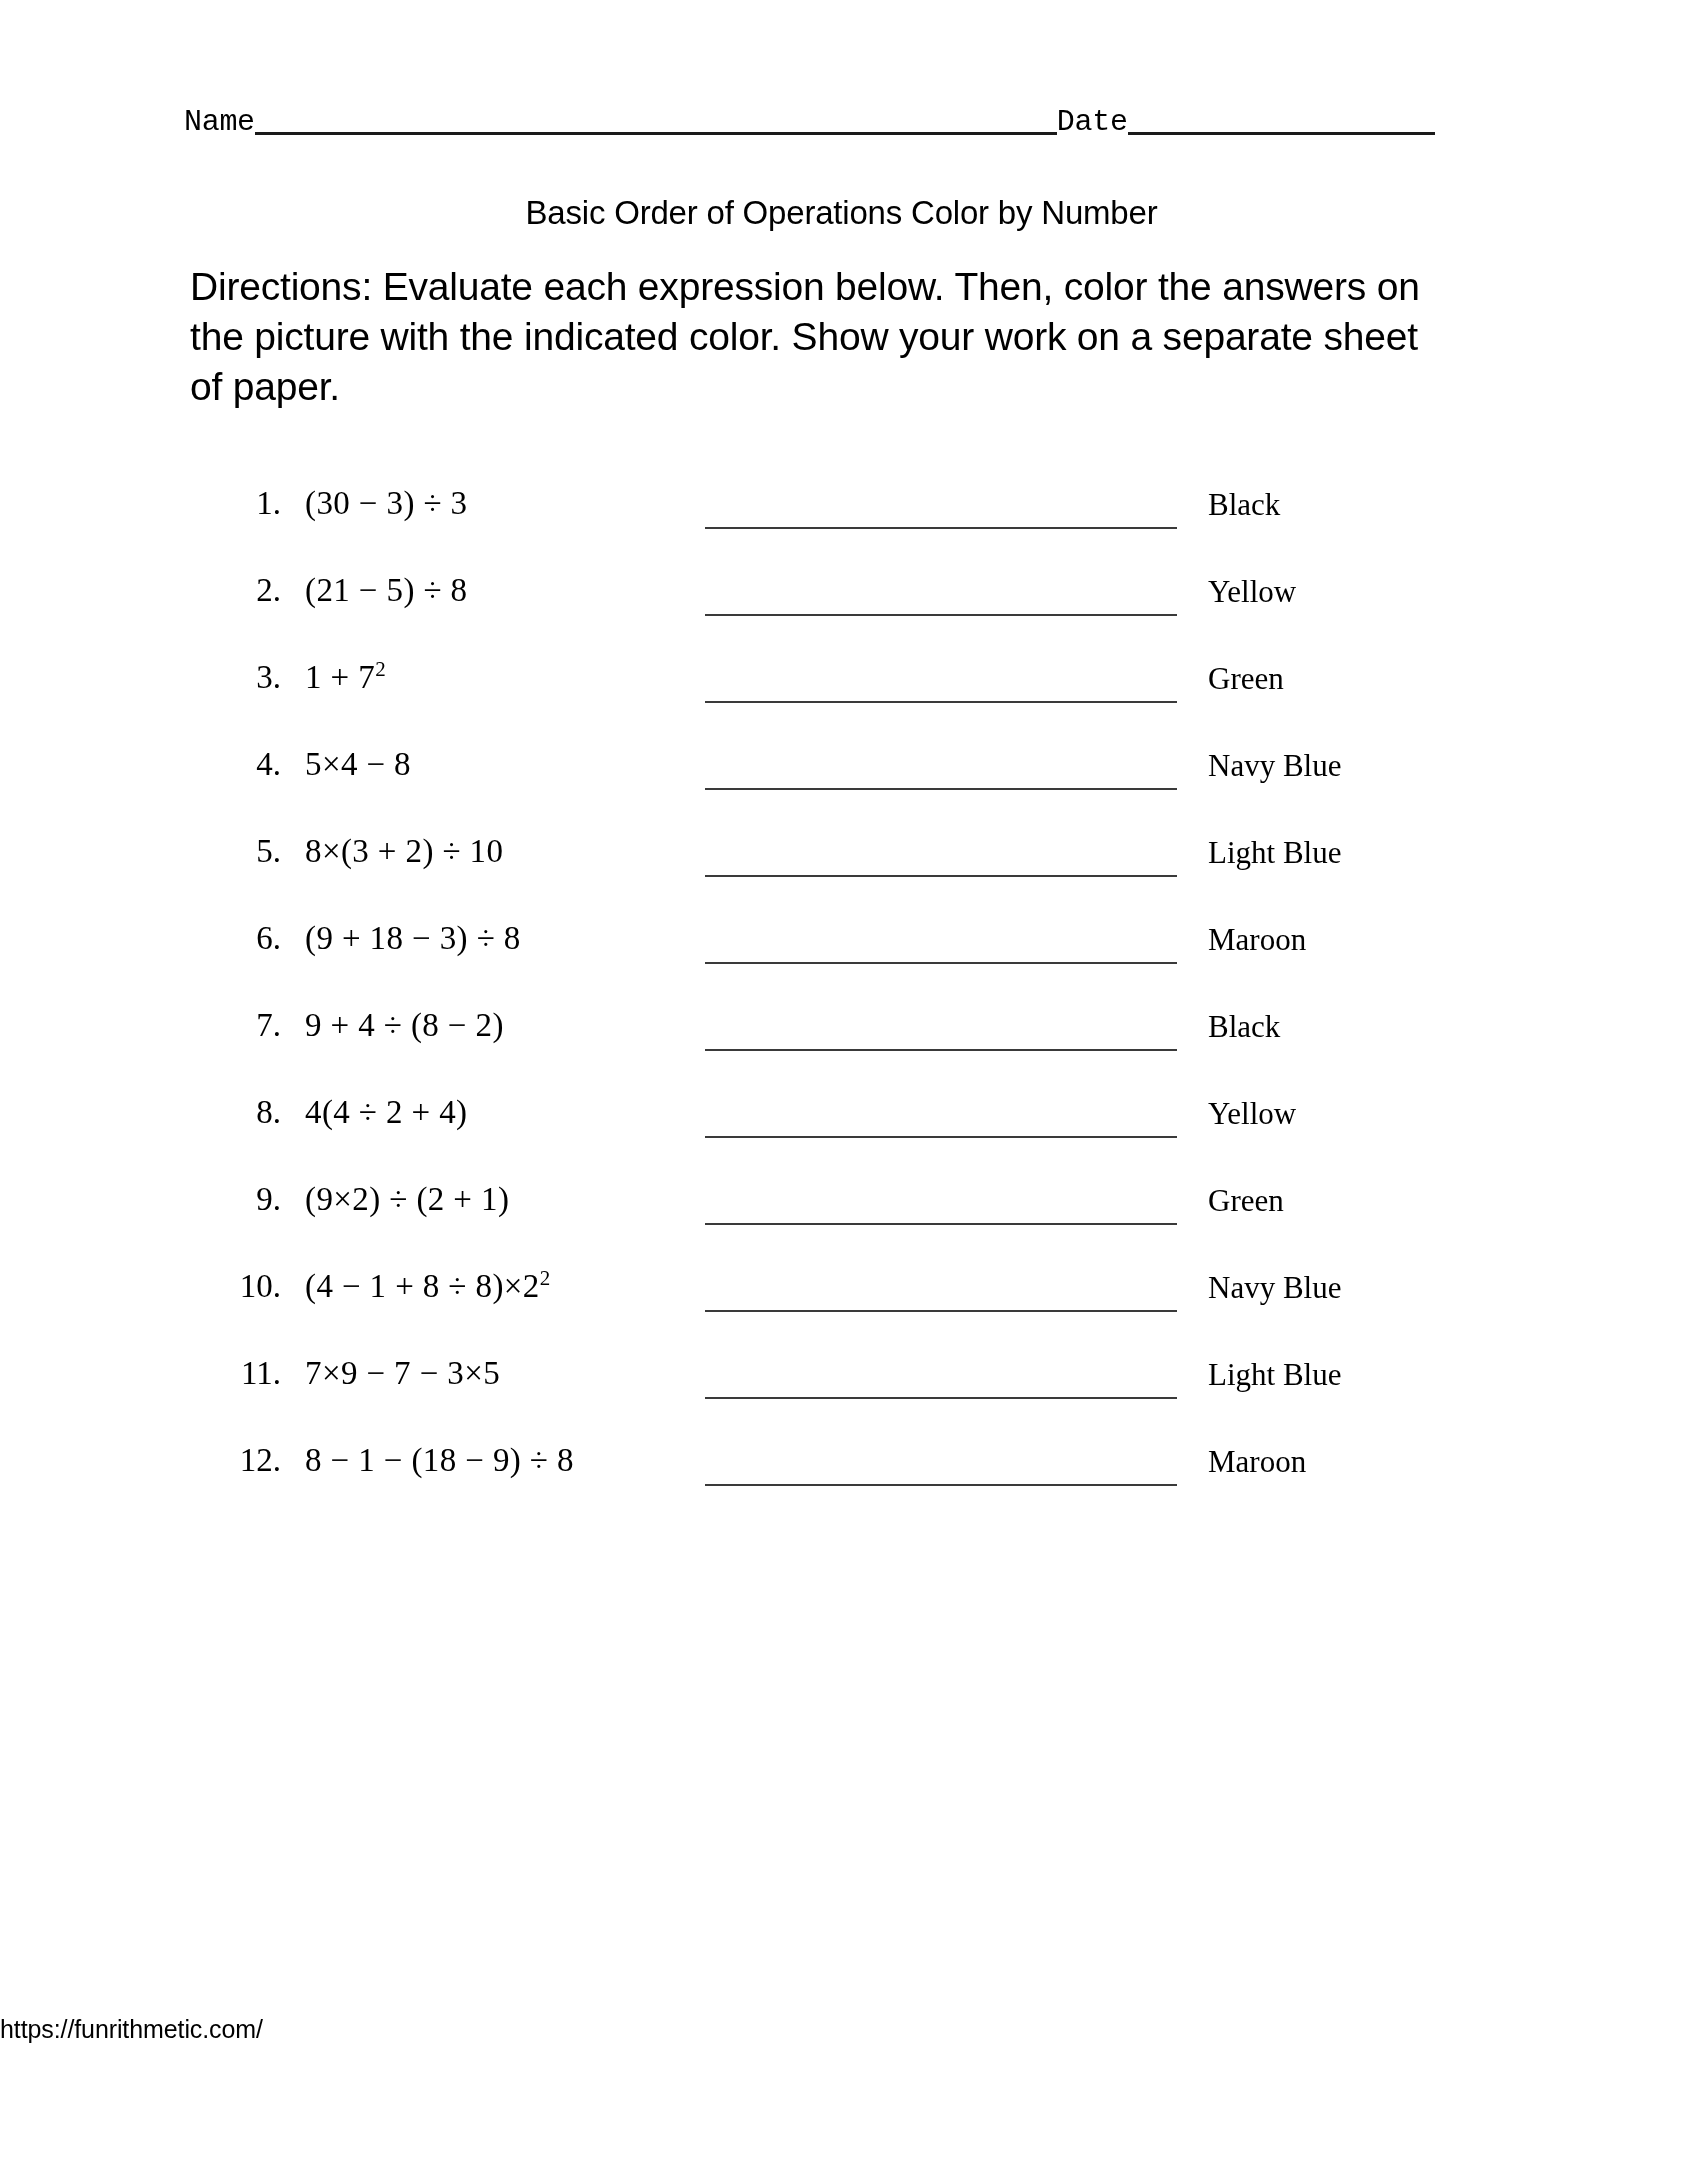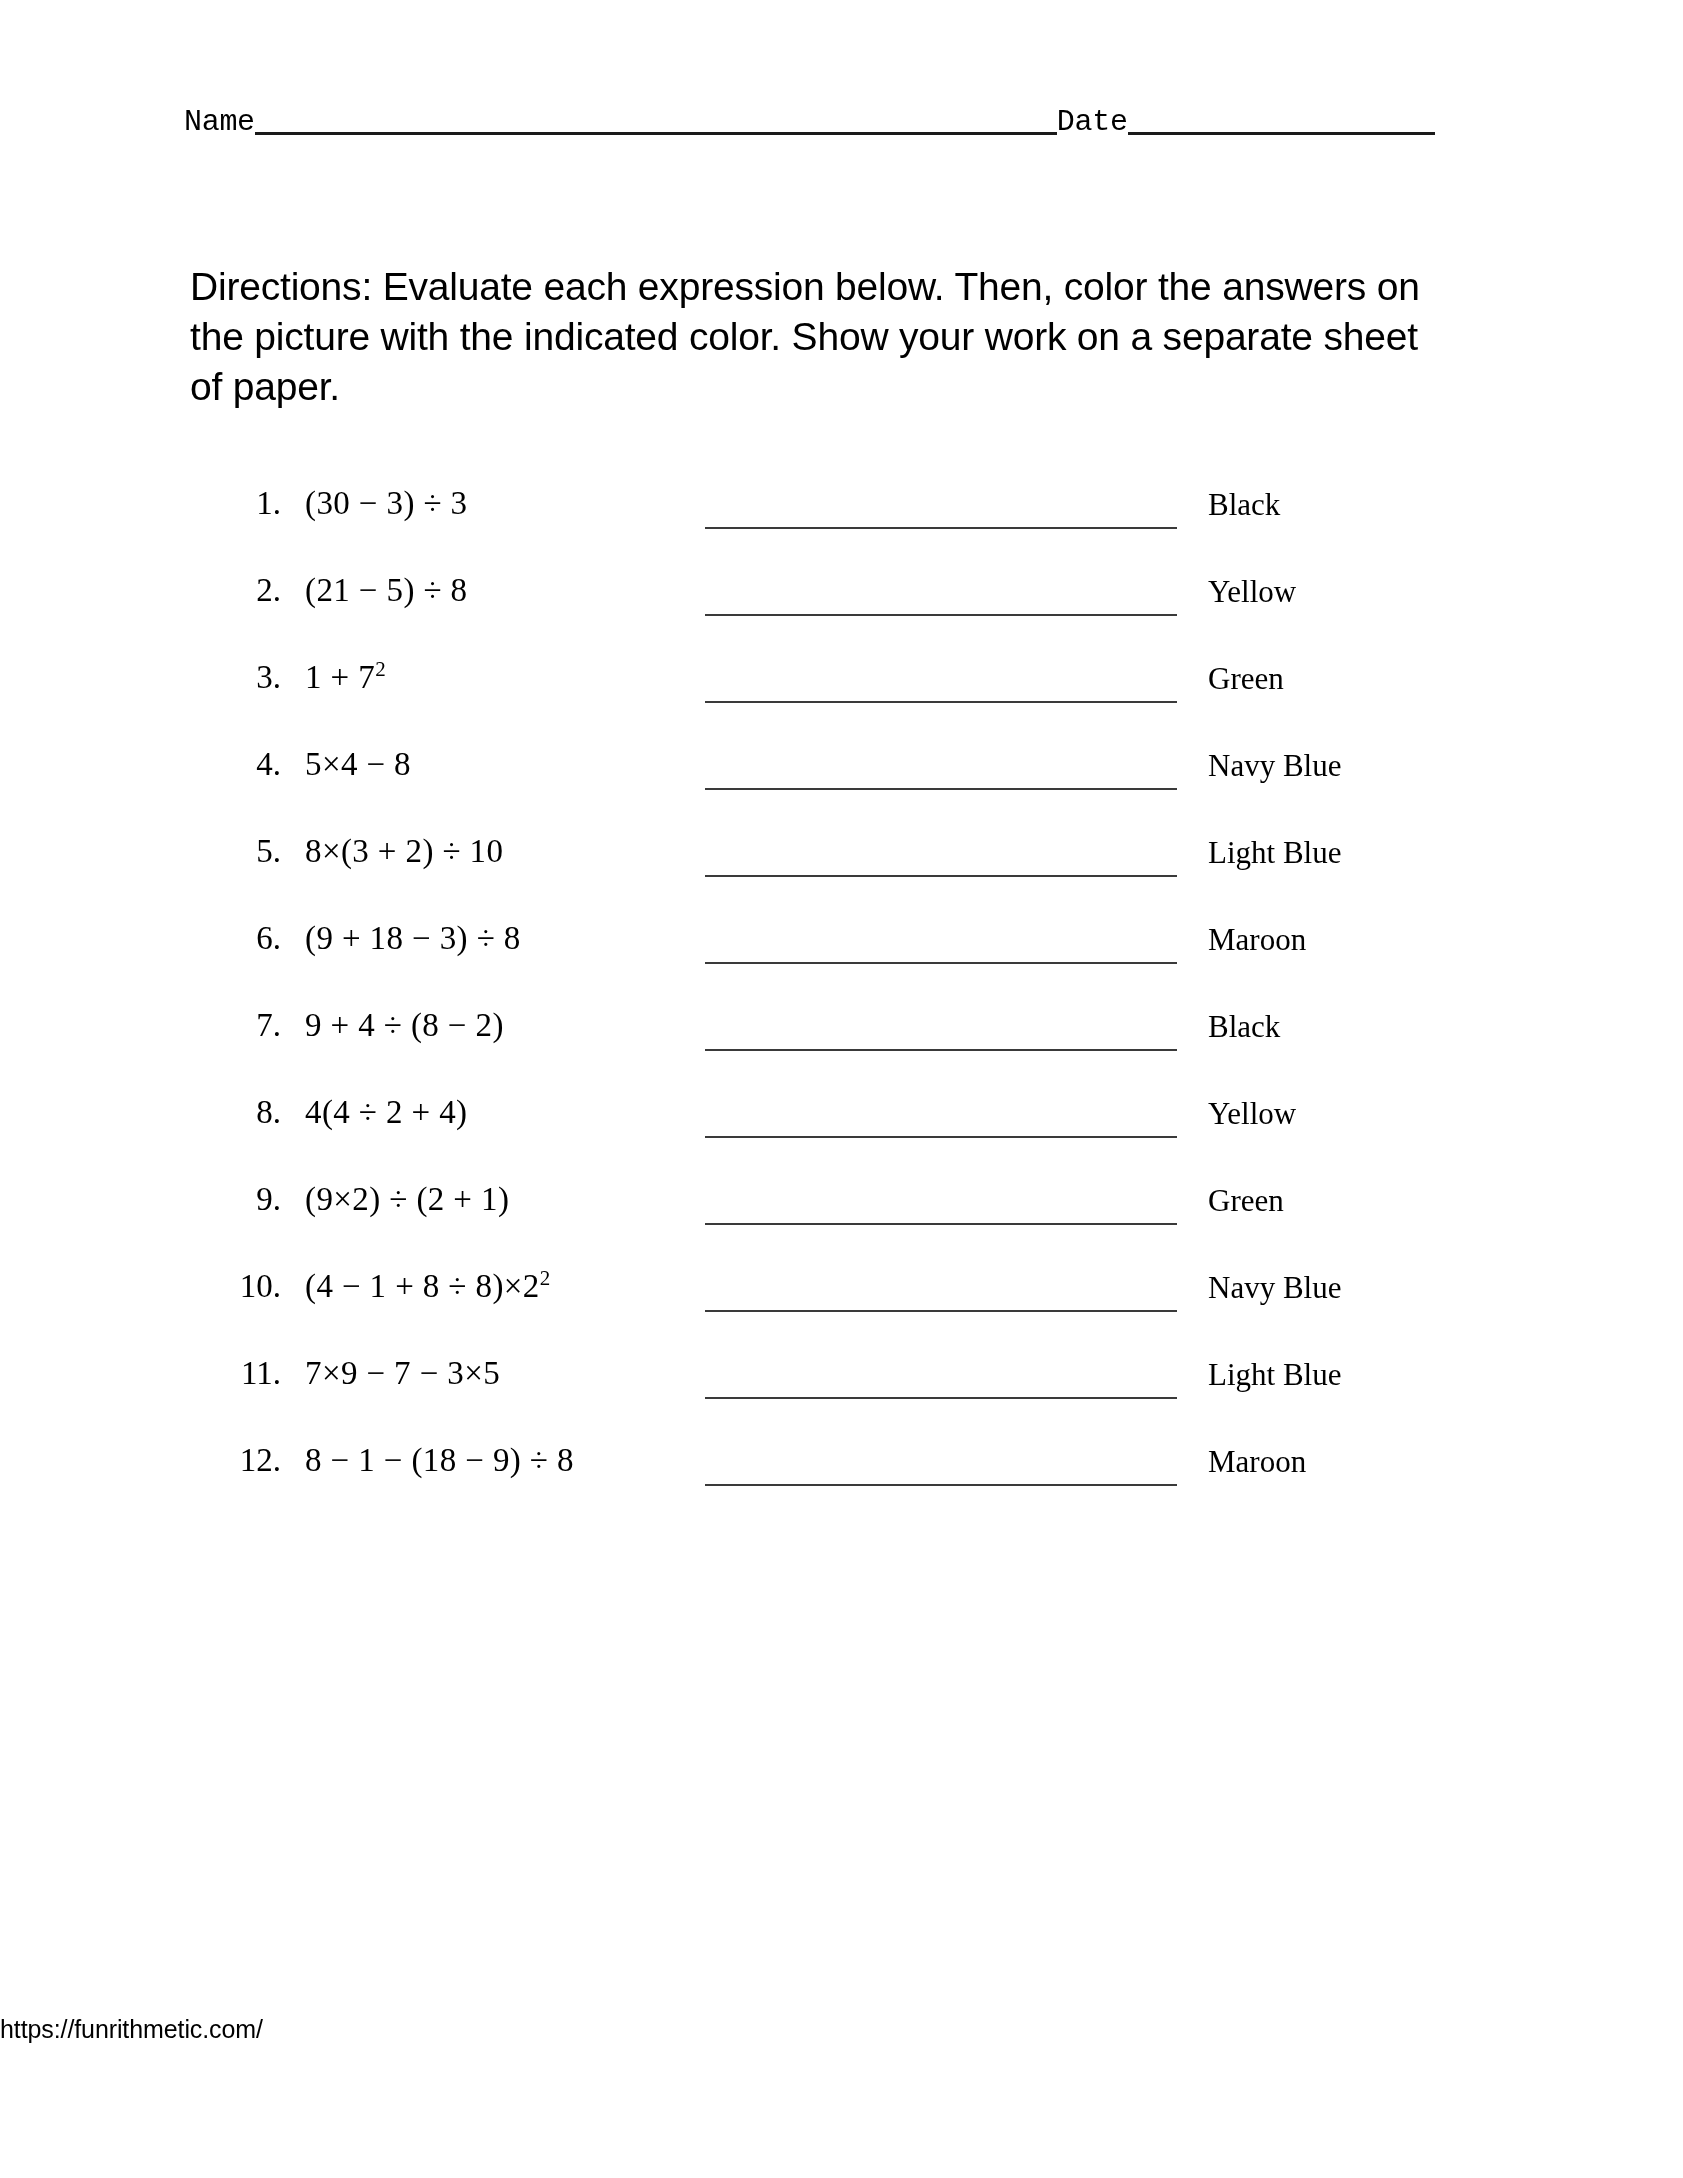--- a/index.html
+++ b/index.html
@@ -169,20 +169,21 @@
 
 <div class="page">
 
   <div class="namedate">
     <span class="nd-label">Name</span>
     <span class="nd-rule name"></span>
     <span class="nd-label">Date</span>
     <span class="nd-rule date"></span>
   </div>
 
+  <div class="title">Basic Order of Operations Color by Number</div>
 
   <div class="directions">Directions: Evaluate each expression below.  Then, color the answers on the picture with the indicated color. Show your work on a separate sheet of paper.</div>
 
 
   <div class="rows" id="rows">
       <div class="row">
         <span class="r-num">1.</span>
         <span class="r-expr">(30 − 3) ÷ 3</span>
         <span class="r-blank"></span>
         <span class="r-color">Black</span>

